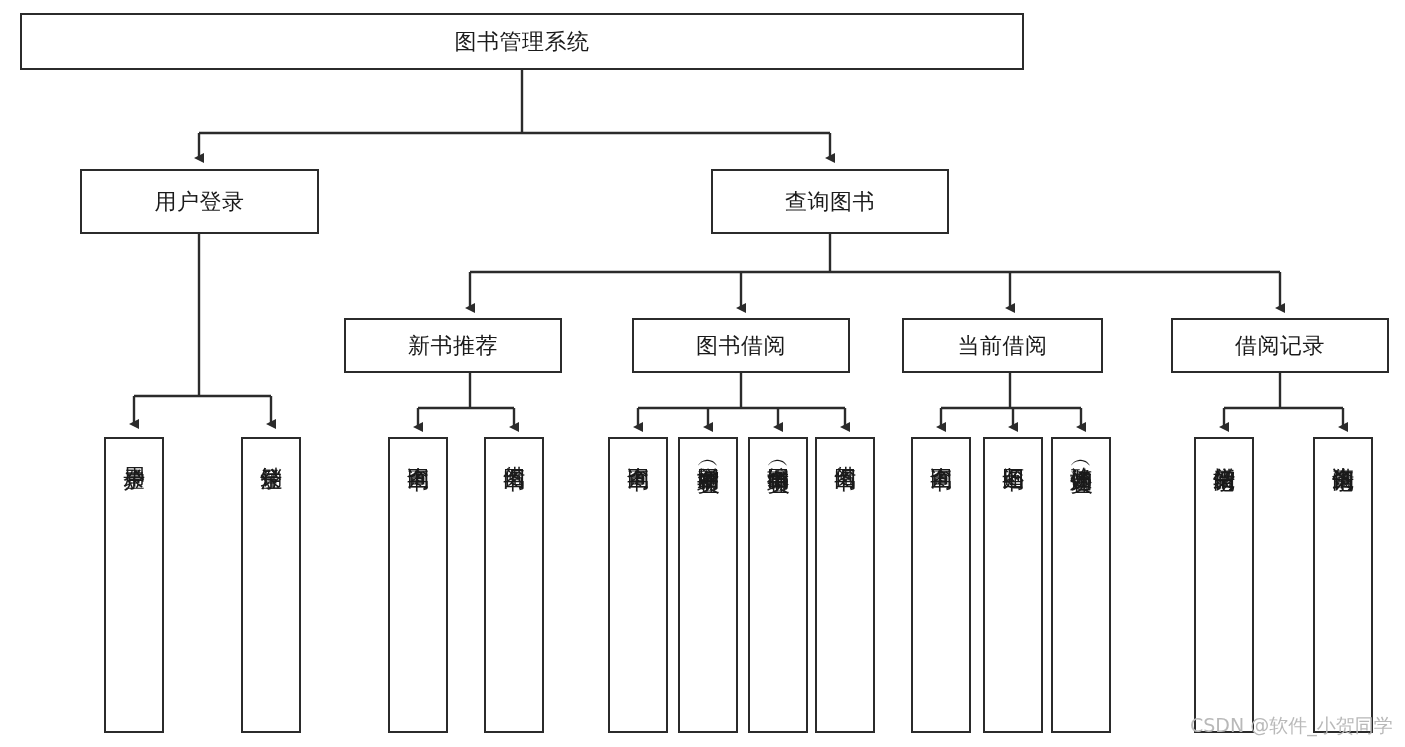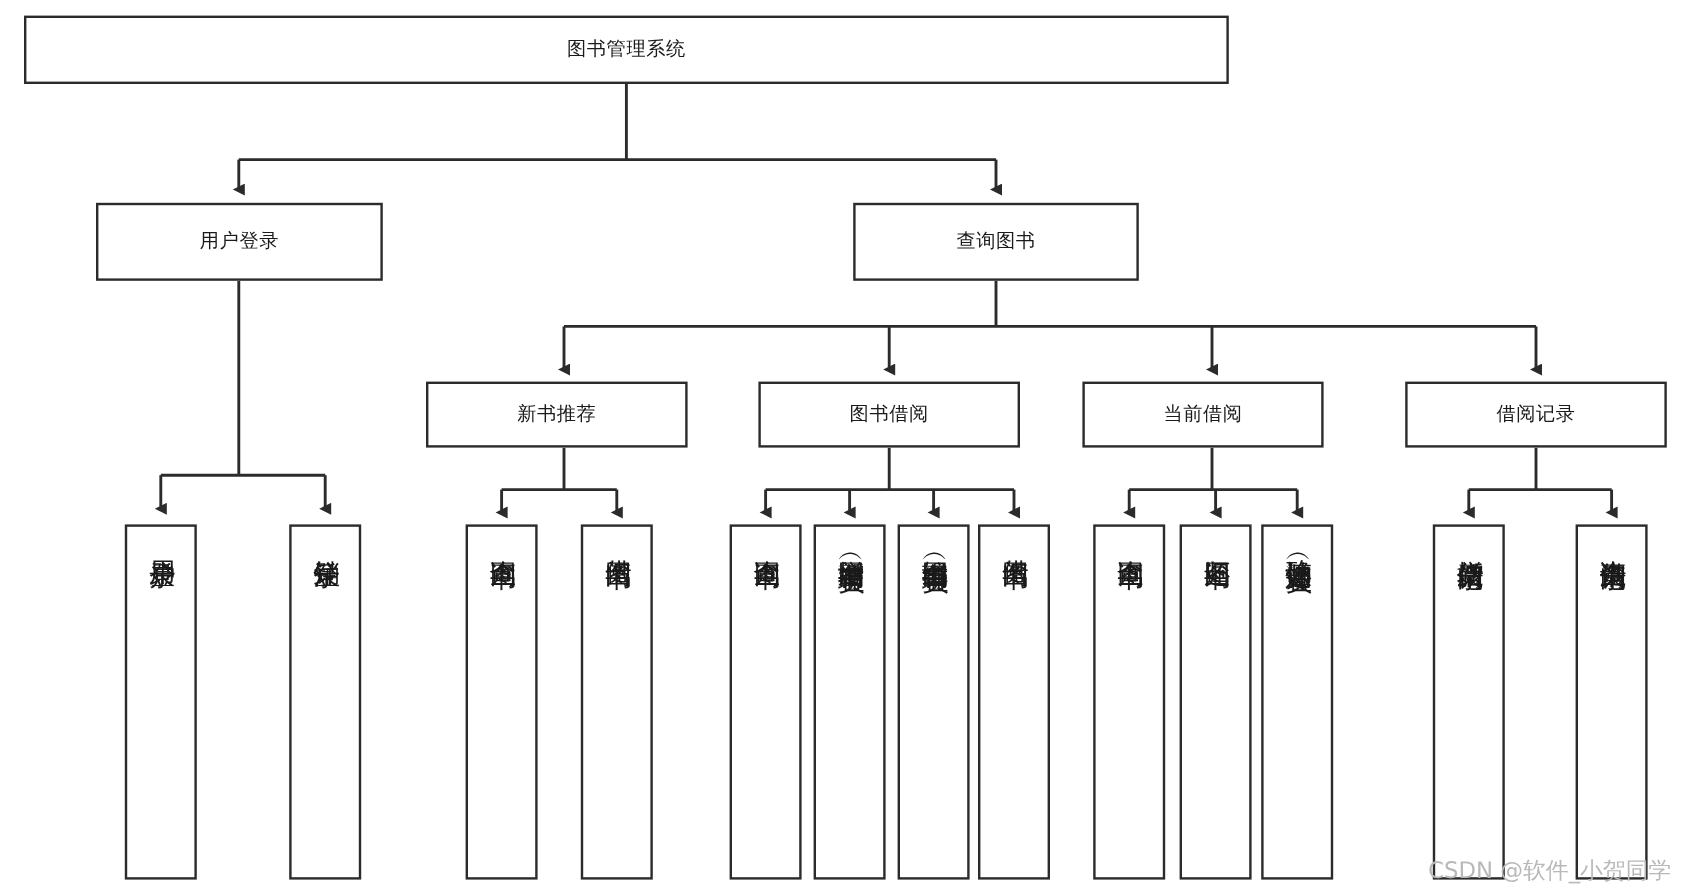--- a/index.html
+++ b/index.html
@@ -34,21 +34,21 @@
     align-items: center;
     justify-content: center;
     color: #1a1a1a;
   }
   .node .label {
     display: block;
     text-align: center;
     line-height: 1.18;
   }
   .node.horizontal .label {
-    font-size: 16px;
+    font-size: 22px;
     letter-spacing: 0.5px;
     white-space: nowrap;
   }
   .node.vertical {
     align-items: flex-start;
     justify-content: center;
     padding-top: 10px;
   }
   .node.vertical .label {
     writing-mode: vertical-rl;
@@ -130,21 +130,21 @@
     <span class="label">图书管理系统</span>
   </div>
 
   <div class="node horizontal" style="left:80px; top:169px; width:239px; height:65px;">
     <span class="label">用户登录</span>
   </div>
   <div class="node horizontal" style="left:711px; top:169px; width:238px; height:65px;">
     <span class="label">查询图书</span>
   </div>
 
-  <div class="node horizontal" style="left:355px; top:318px; width:218px; height:55px;">
+  <div class="node horizontal" style="left:344px; top:318px; width:218px; height:55px;">
     <span class="label">新书推荐</span>
   </div>
   <div class="node horizontal" style="left:632px; top:318px; width:218px; height:55px;">
     <span class="label">图书借阅</span>
   </div>
   <div class="node horizontal" style="left:902px; top:318px; width:201px; height:55px;">
     <span class="label">当前借阅</span>
   </div>
   <div class="node horizontal" style="left:1171px; top:318px; width:218px; height:55px;">
     <span class="label">借阅记录</span>

